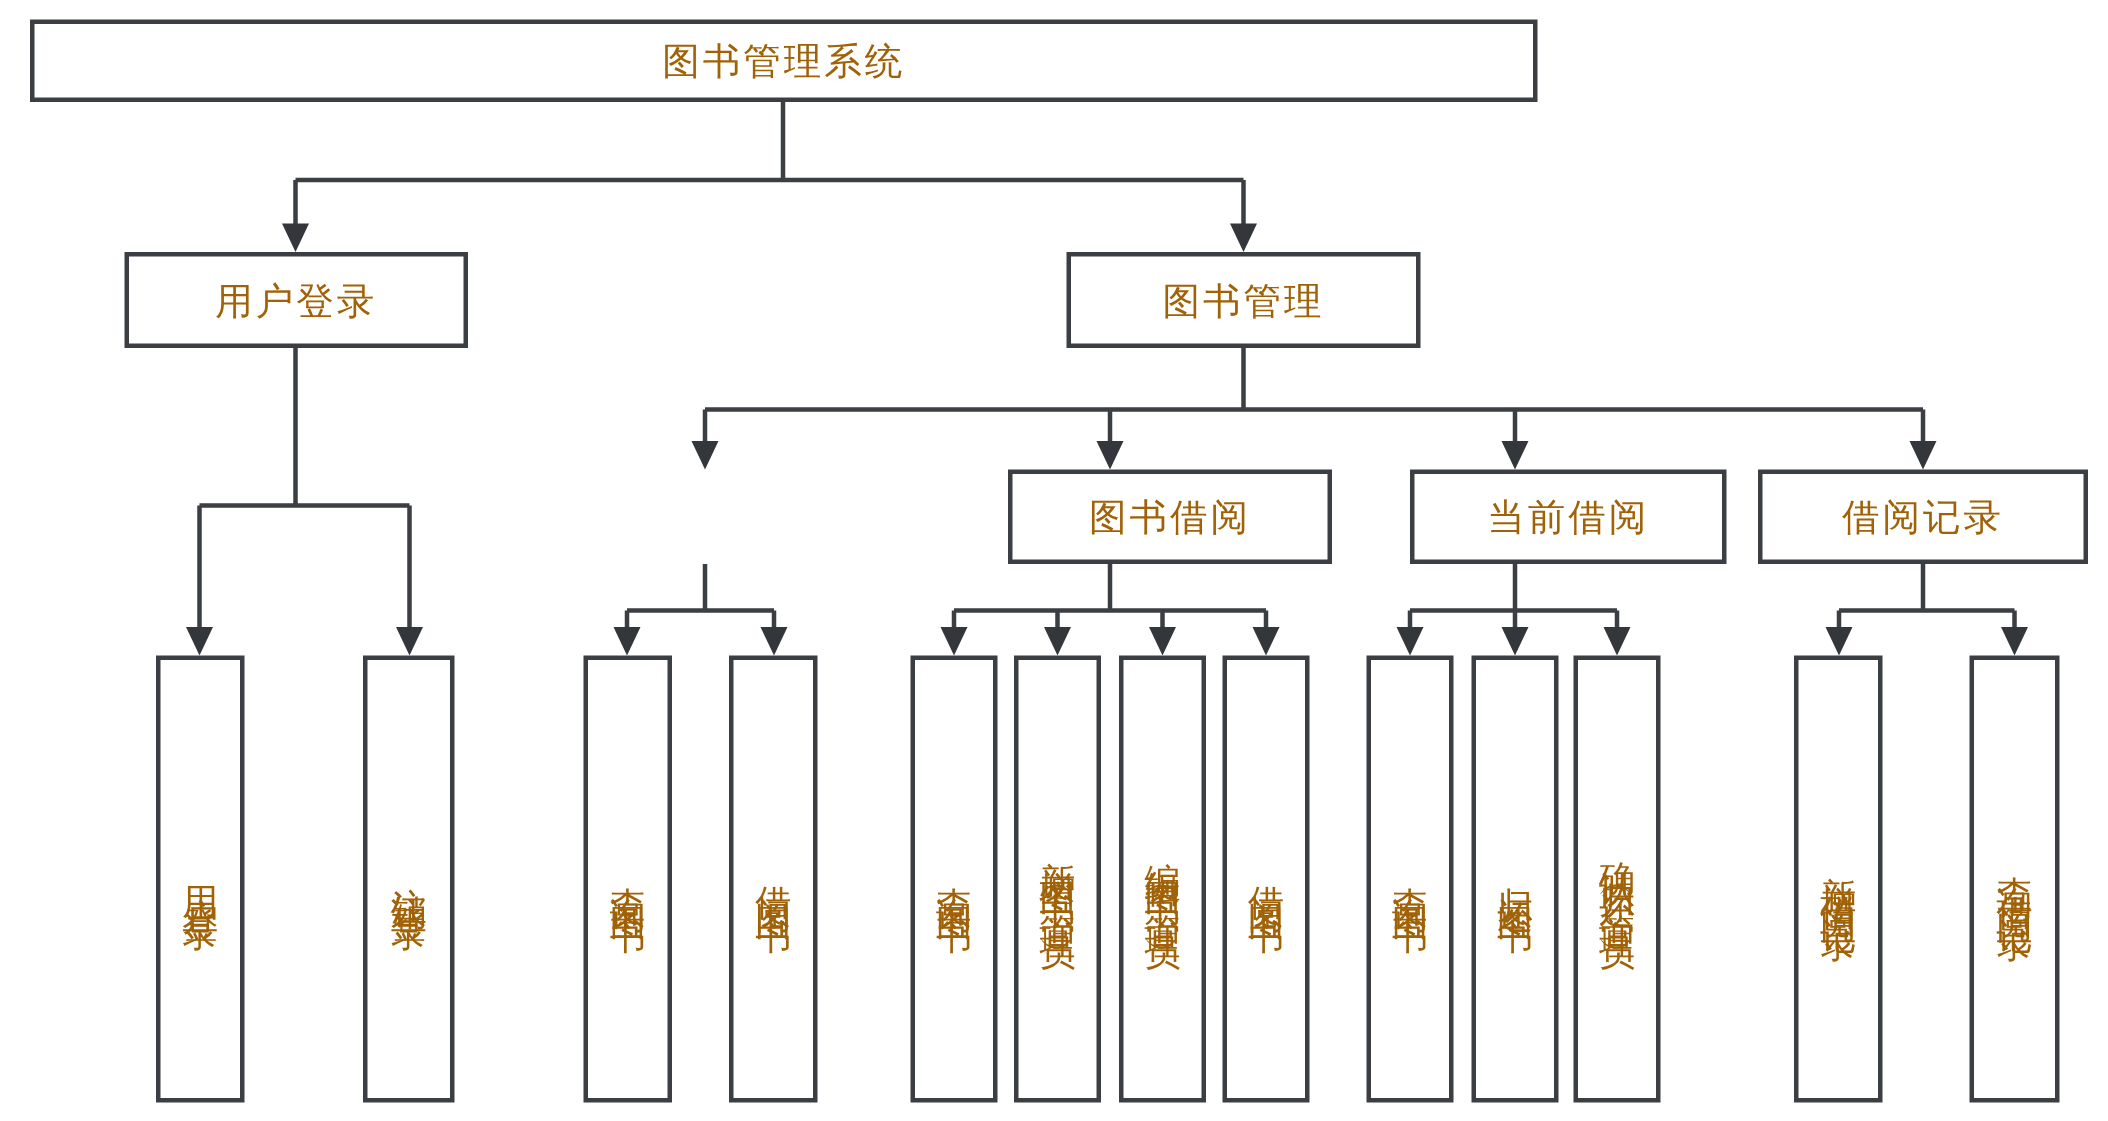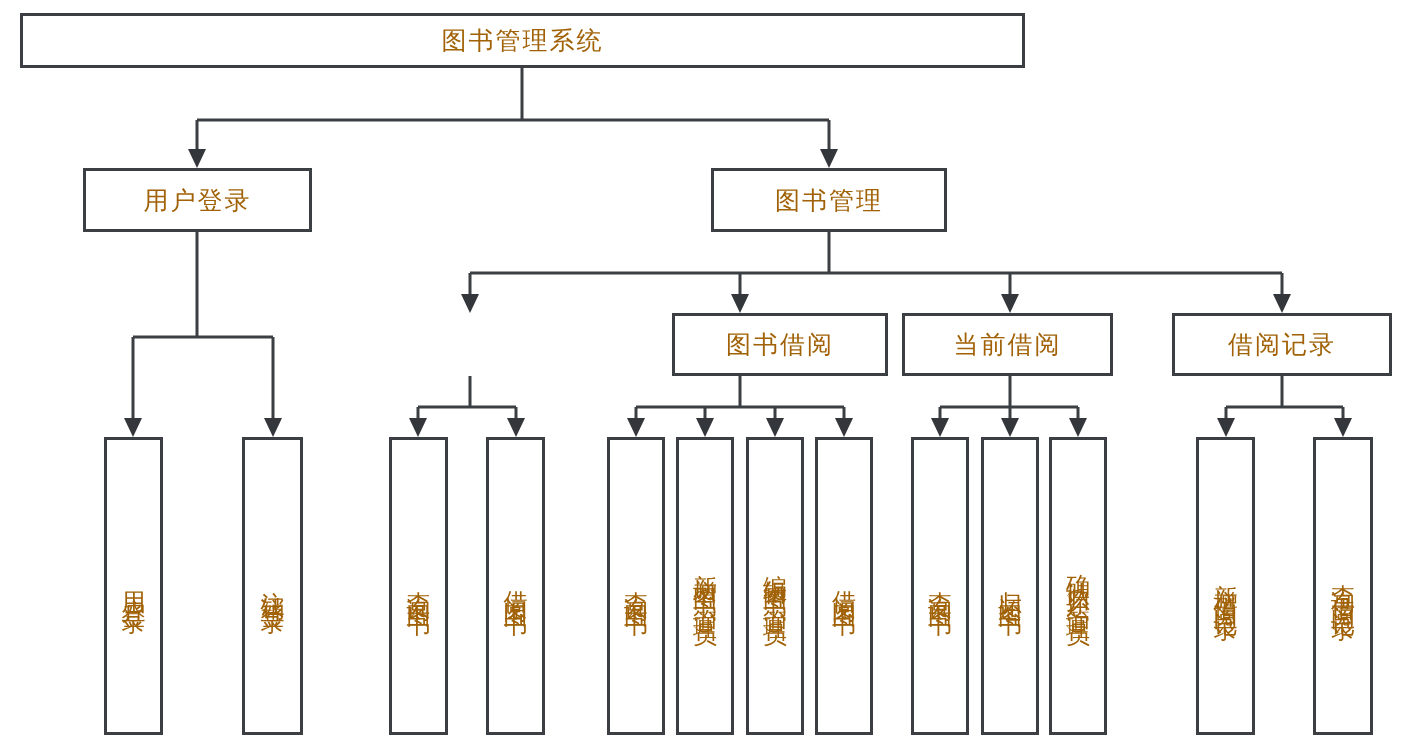--- a/index.html
+++ b/index.html
@@ -103,21 +103,21 @@
   <div class="node h" style="left:83px;top:168px;width:229px;height:64px;">
     <span>用户登录</span>
   </div>
   <div class="node h" style="left:711px;top:168px;width:236px;height:64px;">
     <span>图书管理</span>
   </div>
 
   <div class="node h" style="left:632px;top:313px;width:216px;height:63px;margin-left:40px;">
     <span>图书借阅</span>
   </div>
-  <div class="node h" style="left:902px;top:313px;width:211px;height:63px;">
+  <div class="node h" style="left:940px;top:313px;width:211px;height:63px;">
     <span>当前借阅</span>
   </div>
   <div class="node h" style="left:1172px;top:313px;width:220px;height:63px;">
     <span>借阅记录</span>
   </div>
 
   <div class="node v" style="left:104px;top:437px;width:59px;height:298px;">
     <span>用户登录</span>
   </div>
   <div class="node v" style="left:242px;top:437px;width:61px;height:298px;">

